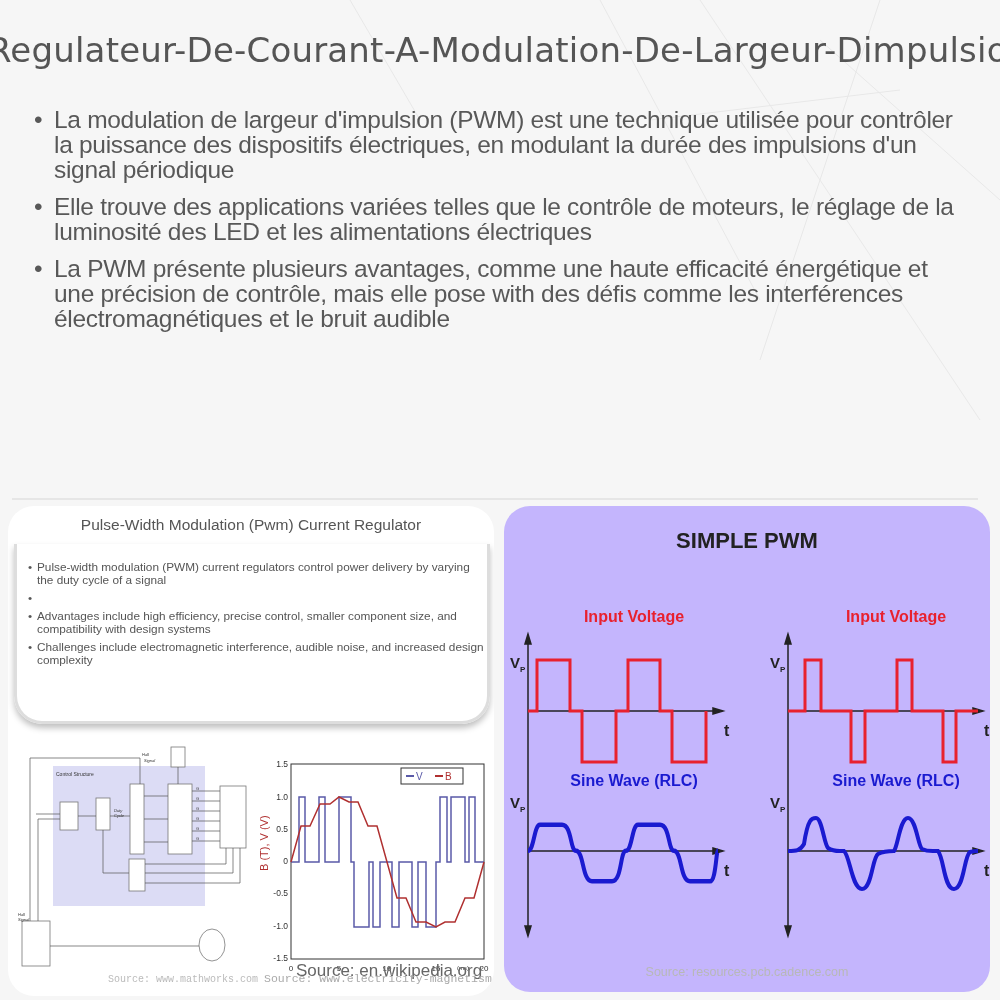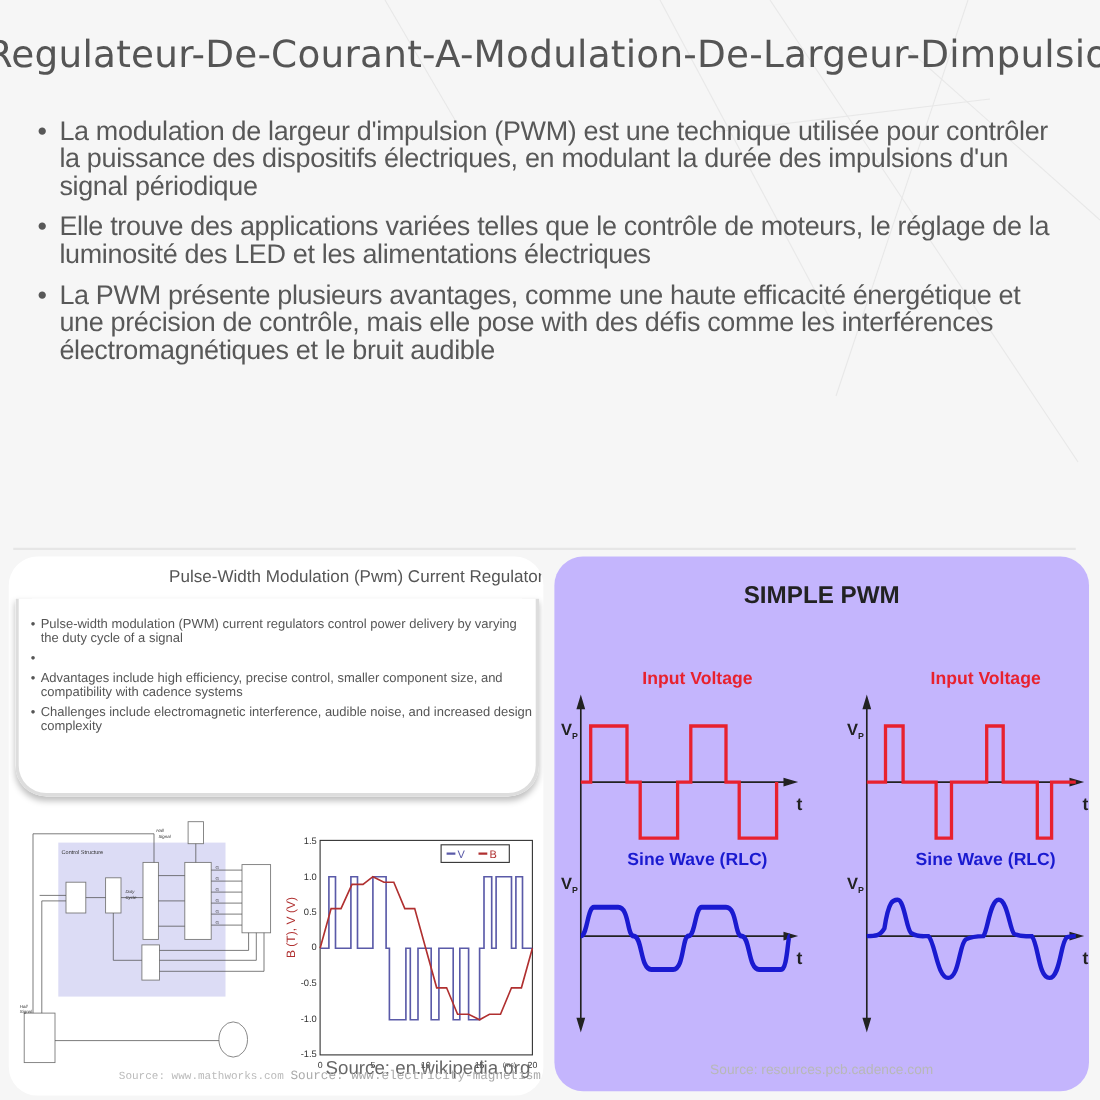--- a/index.html
+++ b/index.html
@@ -26,21 +26,21 @@
   .divider {
     position: absolute; top: 498px; left: 12px; width: 966px; height: 2px;
     background: #e6e6e6;
   }
   
   .card-left {
     position: absolute; top: 506px; left: 8px; width: 486px; height: 490px;
     background: #fff; border-radius: 26px; overflow: hidden;
   }
   .summary-title {
-    position: absolute; top: 10px; left: 0; width: 486px; text-align: right;
+    position: absolute; top: 10px; left: 0; width: 486px; text-align: center;
     font-size: 15.5px; color: #555;
   }
   .summary-box {
     position: absolute; top: 38px; left: 6px; width: 476px; height: 180px;
     border-radius: 0 0 28px 28px; border: 3px solid #ddd; border-top: none;
     box-shadow: 0 4px 6px rgba(0,0,0,0.25);
   }
   .summary-list { position: absolute; top: 55px; left: 20px; width: 460px; }
   .summary-item { display: flex; font-size: 11.8px; line-height: 13px; color: #555; margin-bottom: 5px; }
   .summary-item .dot { width: 9px; flex: none; }
@@ -96,21 +96,21 @@
   <div class="summary-list">
     <div class="summary-item">
         <span class="dot">•</span>
         <span>Pulse-width modulation (PWM) current regulators control power delivery by varying the duty cycle of a signal</span>
       </div>
     <div class="summary-item">
         <span class="dot">•</span>
       </div>
     <div class="summary-item">
         <span class="dot">•</span>
-        <span>Advantages include high efficiency, precise control, smaller component size, and compatibility with cadence systems</span>
+        <span>Advantages include high efficiency, precise control, smaller component size, and compatibility with design systems</span>
       </div>
     <div class="summary-item">
         <span class="dot">•</span>
         <span>Challenges include electromagnetic interference, audible noise, and increased design complexity</span>
       </div>
   </div>
 
   <div class="diagram-wrap">
     <svg width="255" height="240" viewBox="0 0 255 240">
       <rect x="45" y="20" width="152" height="140" fill="#dcdcf5"></rect>

